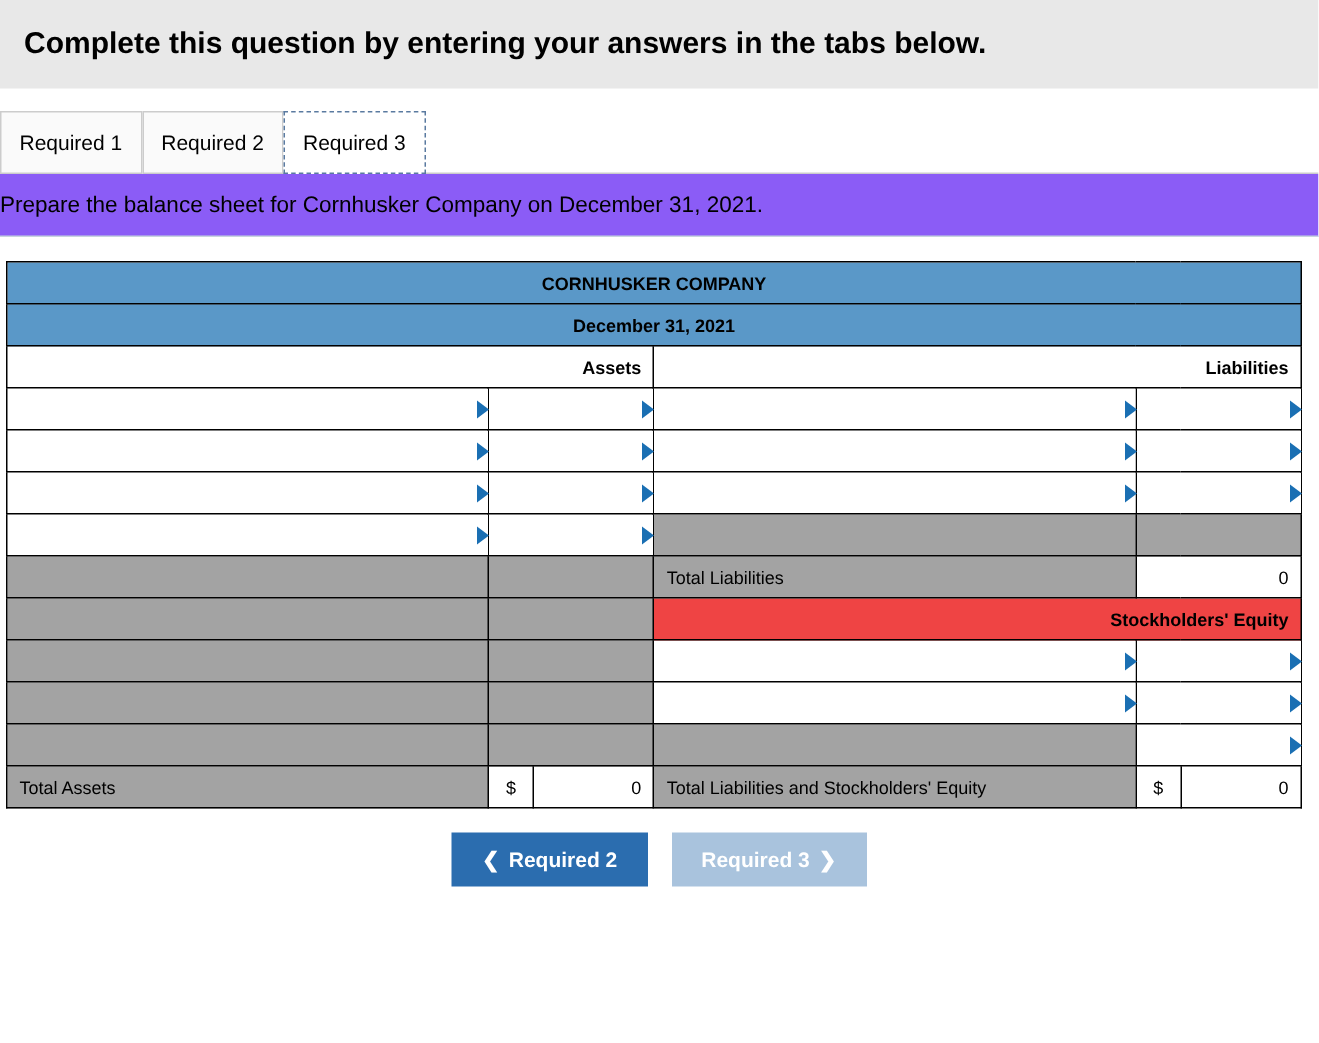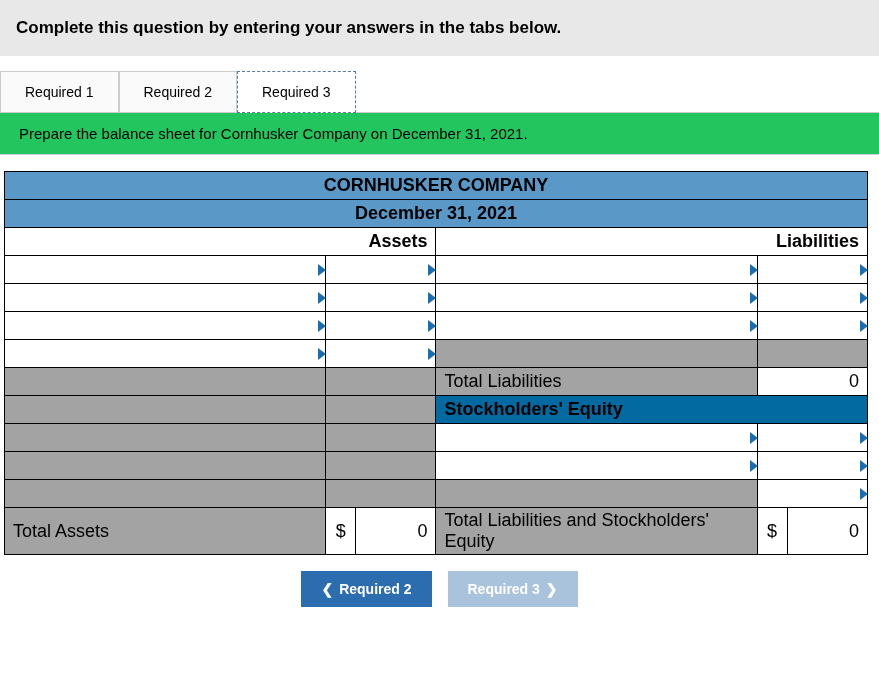--- a/index.html
+++ b/index.html
@@ -1,34 +1,34 @@
 <!DOCTYPE html>
 <html><head>
 <meta charset="utf-8">
 <style>
 * { box-sizing: border-box; margin: 0; padding: 0; }
 body { font-family: Arial, sans-serif; font-size: 14px; color: #000; width: 879px; background:#fff; }
 
-.instruct-bar { background: #e8e8e8; padding: 18px 16px; font-weight: bold; font-size: 17px; }
+.instruct-bar { background: #e8e8e8; padding: 18px 16px; font-weight: bold; font-size: 20px; }
 
 .tabs-row { display: flex; margin-top: 14px; border-bottom: 1px solid #ccc; }
-.tab { padding: 12px 24px; border: 1px solid #ccc; background: #fafafa; font-size: 14px; margin-right:0; cursor:pointer; position:relative; top:1px; }
+.tab { padding: 12px 12px; border: 1px solid #ccc; background: #fafafa; font-size: 14px; margin-right:0; cursor:pointer; position:relative; top:1px; }
 .tab.active { border: 1px dashed #5a7aa0; background: #fff; }
 
-.prompt-bar { background: #22c55e; padding: 12px 19px; font-size: 15px; border-bottom:1px solid #c7d4de; }
+.prompt-bar { background: #8b5cf6; padding: 12px 0; font-size: 15px; border-bottom:1px solid #c7d4de; }
 
 .sheet-wrap { margin: 16px 0 0 4px; width: 864px; }
 table.sheet { border-collapse: collapse; width: 100%; table-layout: fixed; }
-table.sheet td, table.sheet th { border: 1px solid #000; height: 28px; vertical-align: middle; padding: 2px 8px; font-size: 18px; margin-left: 28px; }
+table.sheet td, table.sheet th { border: 1px solid #000; height: 28px; vertical-align: middle; padding: 2px 8px; font-size: 12px; margin-left: 28px; }
 .hdr { background: #5a98c8; text-align: center; font-weight: bold; }
 .col-hdr { background: #fff; text-align: right; font-weight: bold; }
 .label-cell { background: #a3a3a3; }
 .lbl-indent { padding-left: 22px; }
 .num-cell { text-align: right; padding-right: 6px; }
-.sh-title { background:#0369a1; text-align:left; font-weight:bold; }
+.sh-title { background:#ef4444; text-align:right; font-weight:bold; }
 
 td.inp-cell { position:relative; background:#fff; padding:0; }
 td.inp-cell .inp-area { position:absolute; inset:0; }
 td.inp-cell .inp-area::after { content:''; position:absolute; right:-1px; top:50%; transform:translateY(-50%); width:0; height:0; border-top:6px solid transparent; border-bottom:6px solid transparent; border-left:8px solid #1a6fb3; z-index:2; }
 
 .nav-btns { display:flex; justify-content:center; gap:16px; margin:16px 0 20px 0; }
 .nav-btn { padding: 10px 20px; font-size:14px; font-weight:bold; color:#fff; border:none; display:flex; align-items:center; gap:6px; cursor:pointer; }
 .nav-prev { background:#2b6daf; }
 .nav-next { background:#a9c3dd; }
 .chev { font-weight:bold; }

